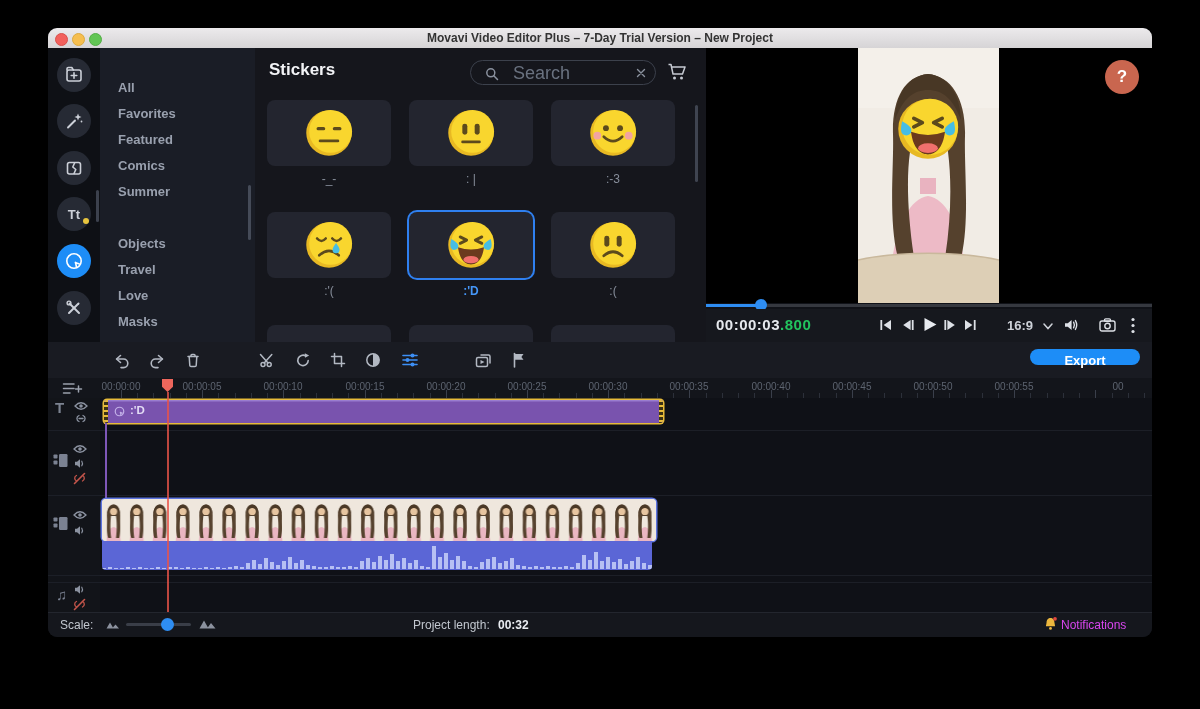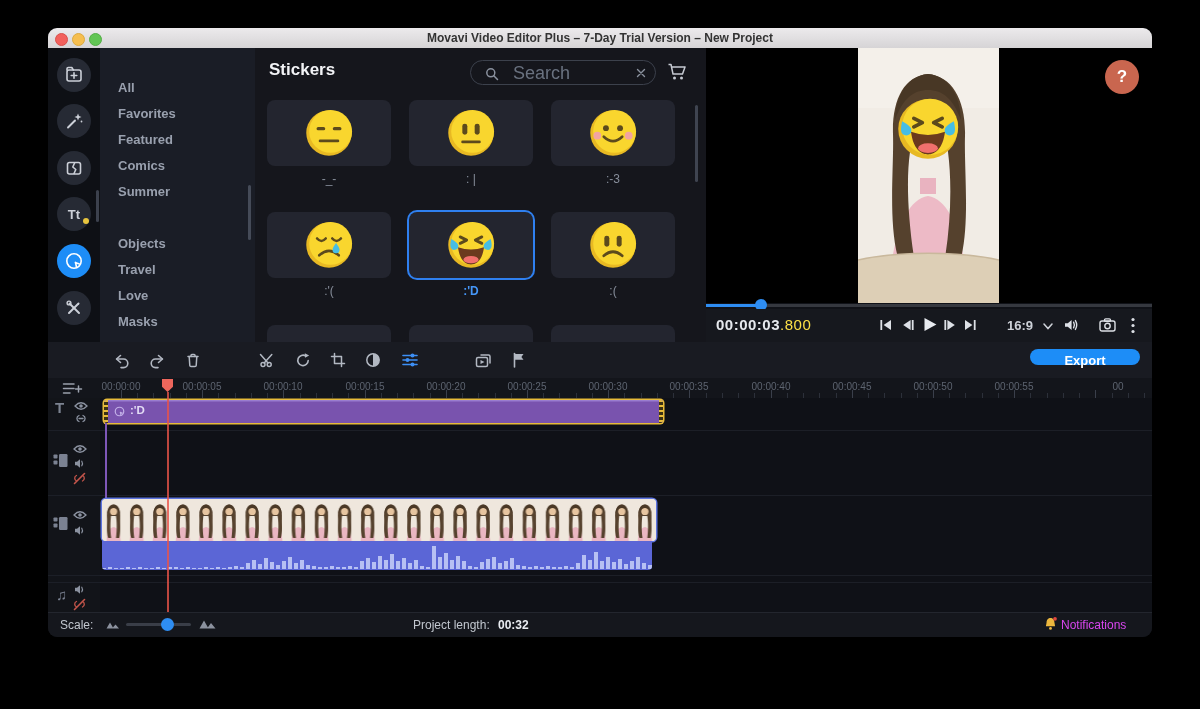--- a/index.html
+++ b/index.html
@@ -39,21 +39,21 @@
   .thumbbar{position:absolute;width:3px;border-radius:2px;background:#454b58;}
   
   .preview{position:absolute;left:658px;top:20px;width:446px;height:255px;background:#000;}
   .helpbtn{position:absolute;left:1057px;top:32px;width:34px;height:34px;border-radius:50%;background:#c9664f;
            color:#fff;font-size:17px;font-weight:700;text-align:center;line-height:34px;}
   .seek{position:absolute;left:658px;top:276px;width:446px;height:3px;background:#35383f;}
   .seekfill{position:absolute;left:658px;top:276px;width:55px;height:3px;background:#2e8df2;}
   .seekknob{position:absolute;left:707px;top:271px;width:12px;height:12px;border-radius:50%;background:#2e8df2;}
   .controls{position:absolute;left:658px;top:281px;width:446px;height:33px;background:#16181e;}
   .tc{position:absolute;left:668px;top:288px;font-size:15px;font-weight:700;color:#e6e9ee;letter-spacing:.5px;}
-  .tc .frac{color:#fde047;font-weight:400;}
+  .tc .frac{color:#22c55e;font-weight:700;}
   .pbtn{position:absolute;top:289px;}
   .aspect{position:absolute;left:959px;top:290px;font-size:13px;color:#ced2d9;font-weight:600;}
   
   .toolbar{position:absolute;left:0;top:314px;width:1104px;height:36px;background:#191b22;}
   .tbi{position:absolute;top:323px;}
   .export{position:absolute;left:982px;top:321px;width:110px;height:16px;border-radius:12px;background:#1d8df7;
           color:#fff;font-size:13px;font-weight:700;text-align:center;line-height:24px;}
   
   .ruler{position:absolute;left:0;top:350px;width:1104px;height:20px;background:#13151b;}
   .rlabel{position:absolute;top:3px;transform:translateX(-50%);font-size:10px;color:#5d6470;white-space:nowrap;}

